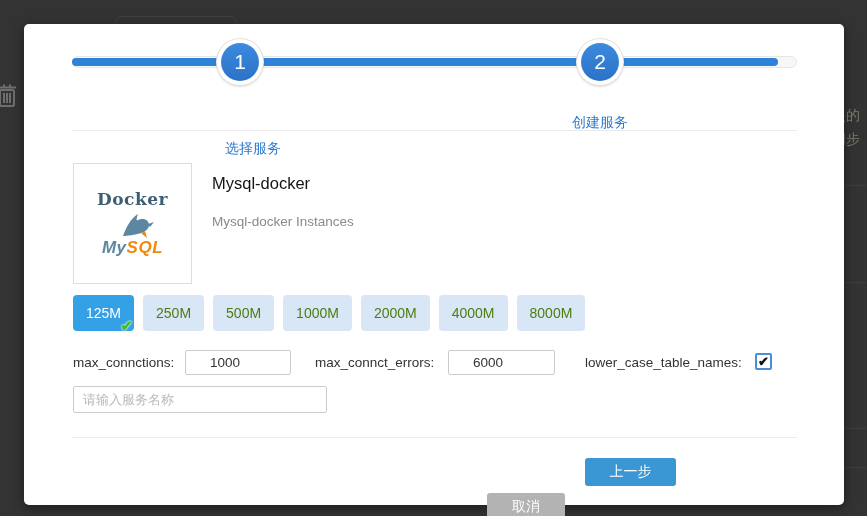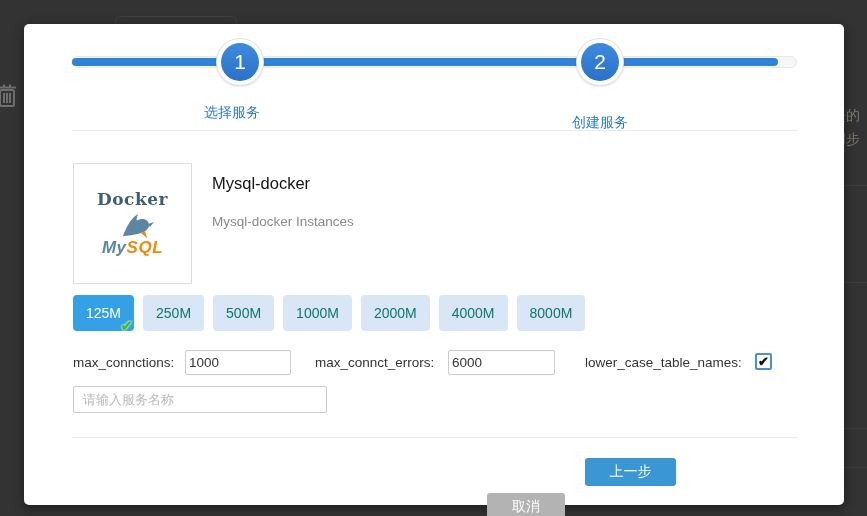--- a/index.html
+++ b/index.html
@@ -54,21 +54,21 @@
     background:linear-gradient(#3c8ade,#2a72c8);
     color:#fff; font-size:21px; font-weight:400;
     display:flex; align-items:center; justify-content:center;
   }
   .step-circle.s1 { left:192px; }
   .step-circle.s2 { left:552px; }
   .step-label {
     position:absolute; top:80px; width:112px; text-align:center;
     color:#2e7bcd; font-size:14px;
   }
-  .step-label.s1 { left:152px; }
+  .step-label.s1 { left:173px;margin-top:36px; }
   .step-label.s2 { left:520px;margin-top:10px; }
   .divider { position:absolute; left:48px; width:725px; height:1px; background:#ebebeb; }
   .divider.d1 { top:106px; }
   .divider.d2 { top:413px; }
 
   
   .logo-box {
     position:absolute; left:49px; top:139px; width:119px; height:121px;
     border:1px solid #dddddd; background:#fff;
     display:flex; flex-direction:column; align-items:center; justify-content:center;
@@ -81,37 +81,37 @@
   .mysql-word { font-weight:bold; font-style:italic; font-size:17px; letter-spacing:.5px; }
   .mysql-word .my { color:#5d87a1; }
   .mysql-word .sql { color:#ef8b0c; }
   .svc-title { position:absolute; left:188px; top:150px; font-size:16.5px; font-weight:normal; color:#141414; }
   .svc-sub   { position:absolute; left:188px; top:190px; font-size:13.5px; color:#8a8a8a; }
 
   
   .sizes { position:absolute; left:49px; top:271px; display:flex; gap:9px; }
   .size-btn {
     height:36px; padding:0 13px; min-width:52px;
-    background:#d9e6f5; color:#0f766e; font-size:14px;
+    background:#d9e6f5; color:#4d7c0f; font-size:14px;
     border:none; border-radius:4px; cursor:pointer;
     font-family:"Liberation Sans", sans-serif;
     display:flex; align-items:center; justify-content:center;
   }
   .size-btn.selected { background:#34a0e6; color:#fff; position:relative; }
   .size-check {
     position:absolute; right:1px; bottom:-4px;
     color:#3fbf2a; font-size:15px; font-weight:bold;
     text-shadow:0 0 2px #ffffff, 0 0 2px #ffffff;
   }
 
   
   .f-label { position:absolute; top:331px; font-size:13.5px; color:#333; white-space:nowrap; }
   .f-input {
     position:absolute; top:326px; height:25px;
-    border:1px solid #cccccc; border-radius:2px; padding:0 3px;
+    border:1px solid #cccccc; border-radius:2px; padding:0 24px;
     font-size:13.5px; color:#333; font-family:"Liberation Sans", sans-serif;
   }
   .lbl-1 { left:49px; }  .in-1 { left:161px; width:106px; }
   .lbl-2 { left:291px; } .in-2 { left:424px; width:107px; }
   .lbl-3 { left:561px; }
   .checkbox {
     position:absolute; left:731px; top:329px; width:17px; height:17px;
     border:2px solid #4a8fd3; border-radius:2px; background:#fff;
     display:flex; align-items:center; justify-content:center; cursor:pointer;
   }

